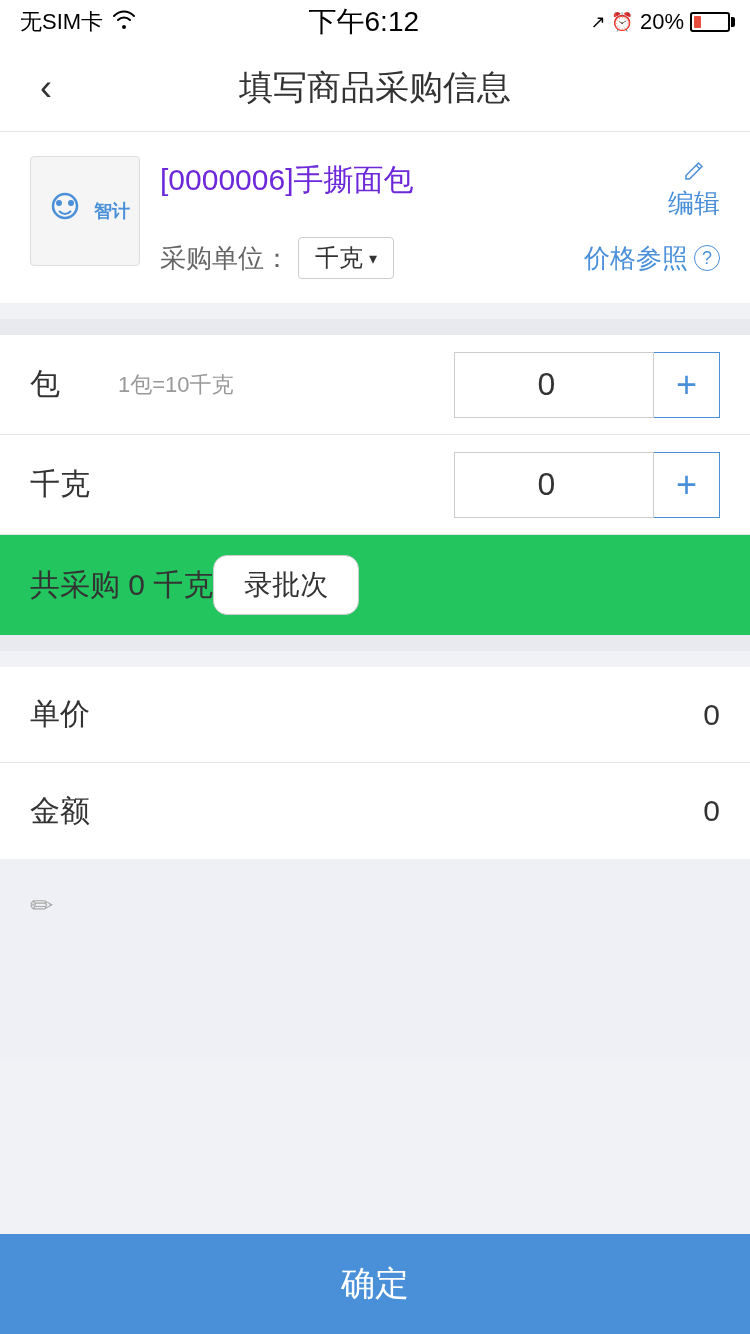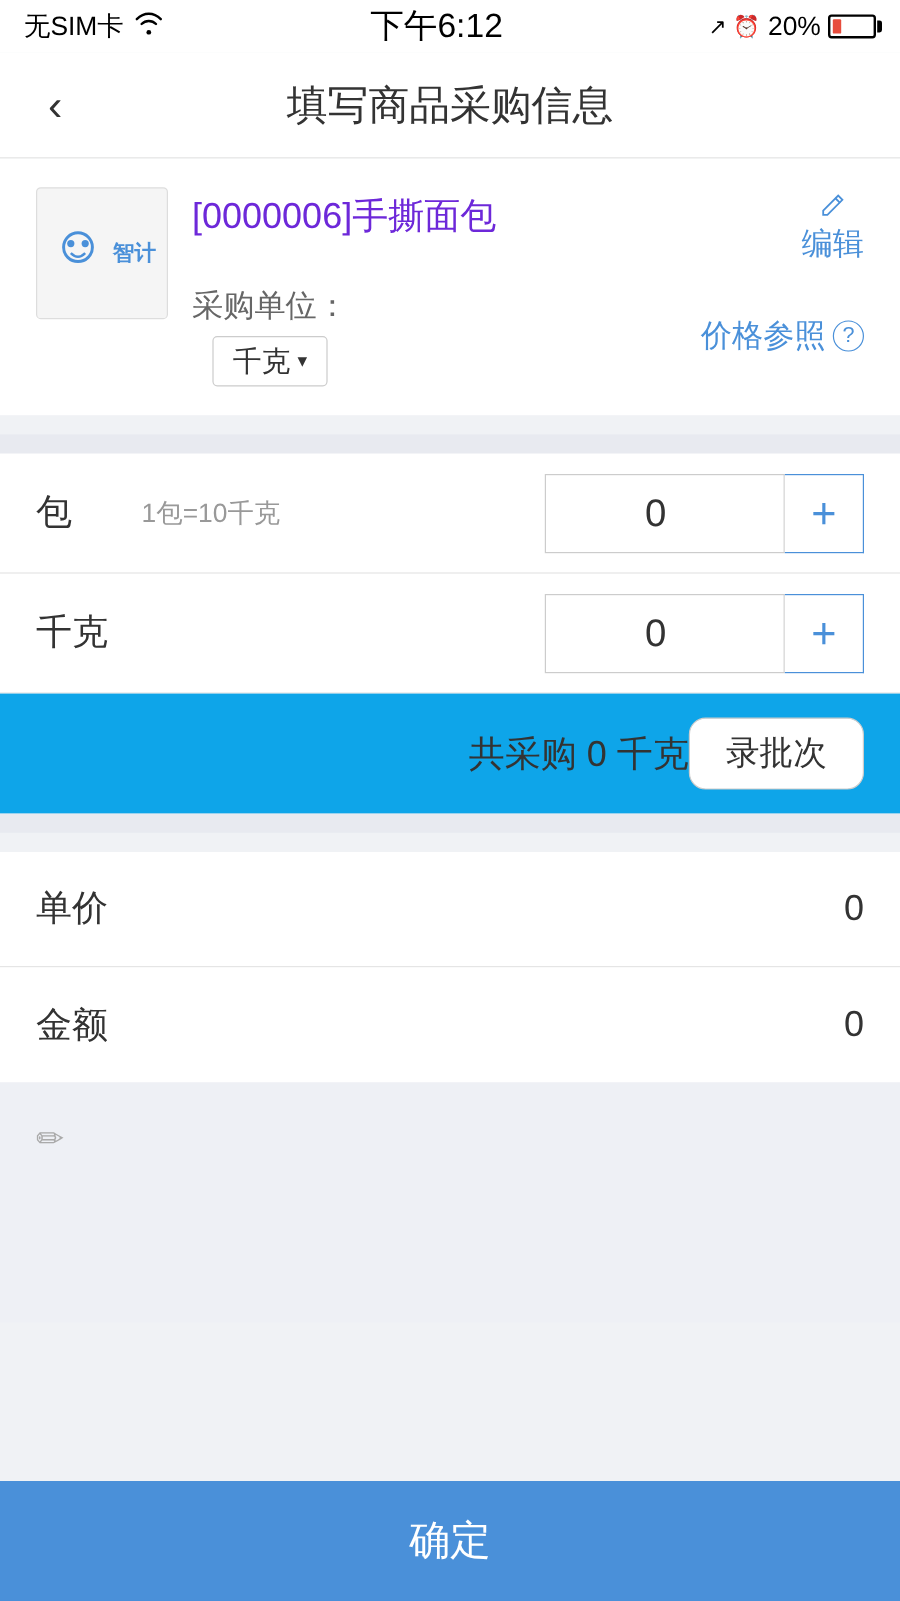--- a/index.html
+++ b/index.html
@@ -192,24 +192,24 @@
       display: flex;
       align-items: center;
       justify-content: center;
       cursor: pointer;
     }
 
     
     .summary-row {
       display: flex;
       align-items: center;
-      justify-content: flex-end;
+      justify-content: flex-start;
       padding: 0 30px;
       height: 100px;
-      background: #0ea5e9;
+      background: #22c55e;
     }
     .summary-text {
       font-size: 30px;
       color: #333;
     }
     .batch-btn {
       border: 1px solid #ccc;
       border-radius: 14px;
       padding: 10px 30px;
       font-size: 28px;
@@ -319,21 +319,21 @@
       <span class="product-name">[0000006]手撕面包</span>
       <span class="edit-btn">
         <svg width="22" height="22" viewBox="0 0 22 22" fill="none">
           <path d="M3 15.5L15.5 3l3.5 3.5L6.5 19H3v-3.5z" stroke="#4a90d9" stroke-width="1.5" fill="none"></path>
           <path d="M13 5l4 4" stroke="#4a90d9" stroke-width="1.5"></path>
         </svg>
         <span>编辑</span>
       </span>
     </div>
     <div class="product-bottom-row">
-      <div style="display:flex;align-items:center;gap:8px;flex-direction:column;">
+      <div style="display:flex;align-items:center;gap:8px;">
         <span style="font-size:26px;color:#666;">采购单位：</span>
         <div class="unit-select">
           <span>千克</span>
           <span style="font-size:16px;">▾</span>
         </div>
       </div>
       <div class="price-ref">
         <span>价格参照</span>
         <span style="width:26px;height:26px;border:1.5px solid #4a90d9;border-radius:50%;display:inline-flex;align-items:center;justify-content:center;font-size:18px;">?</span>
       </div>

